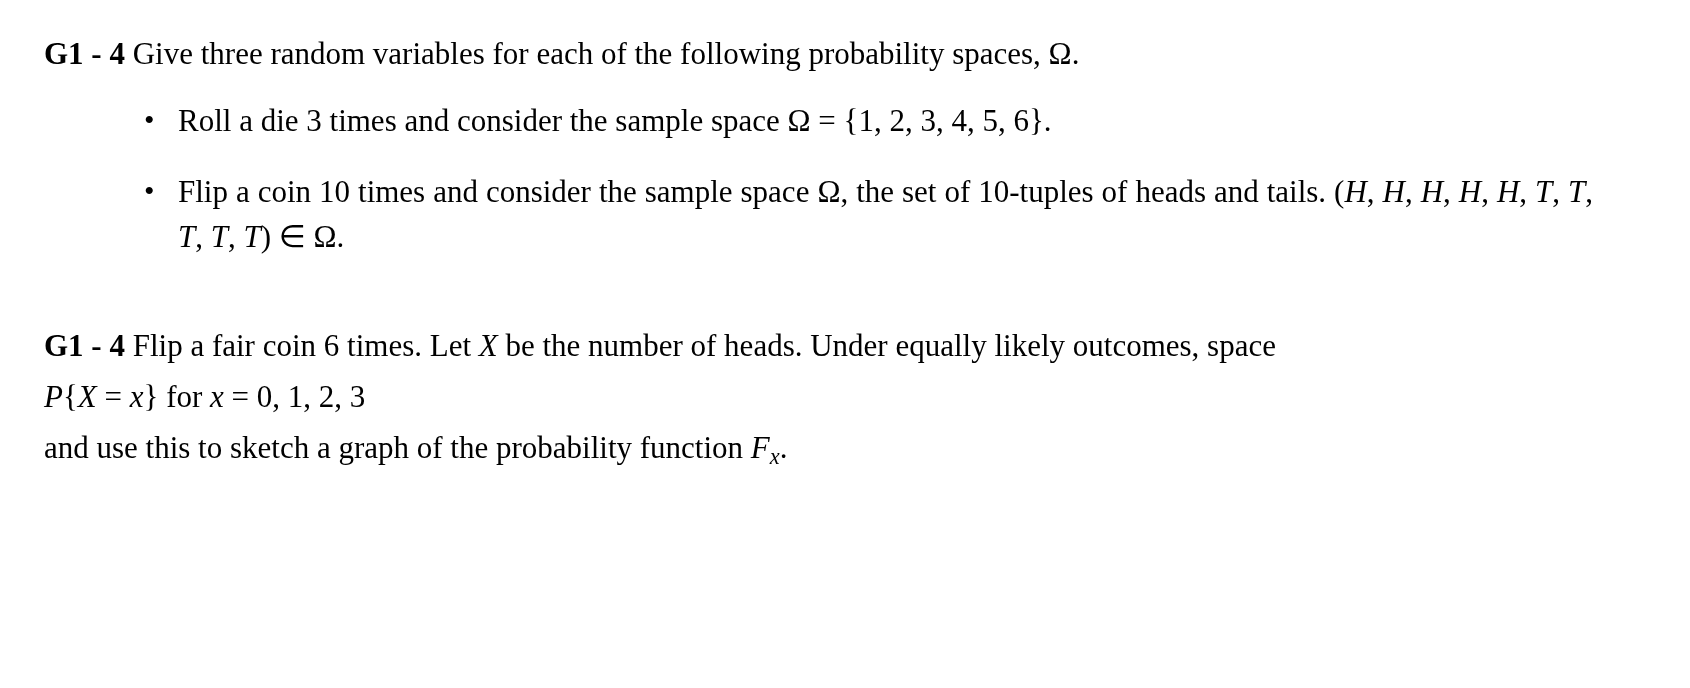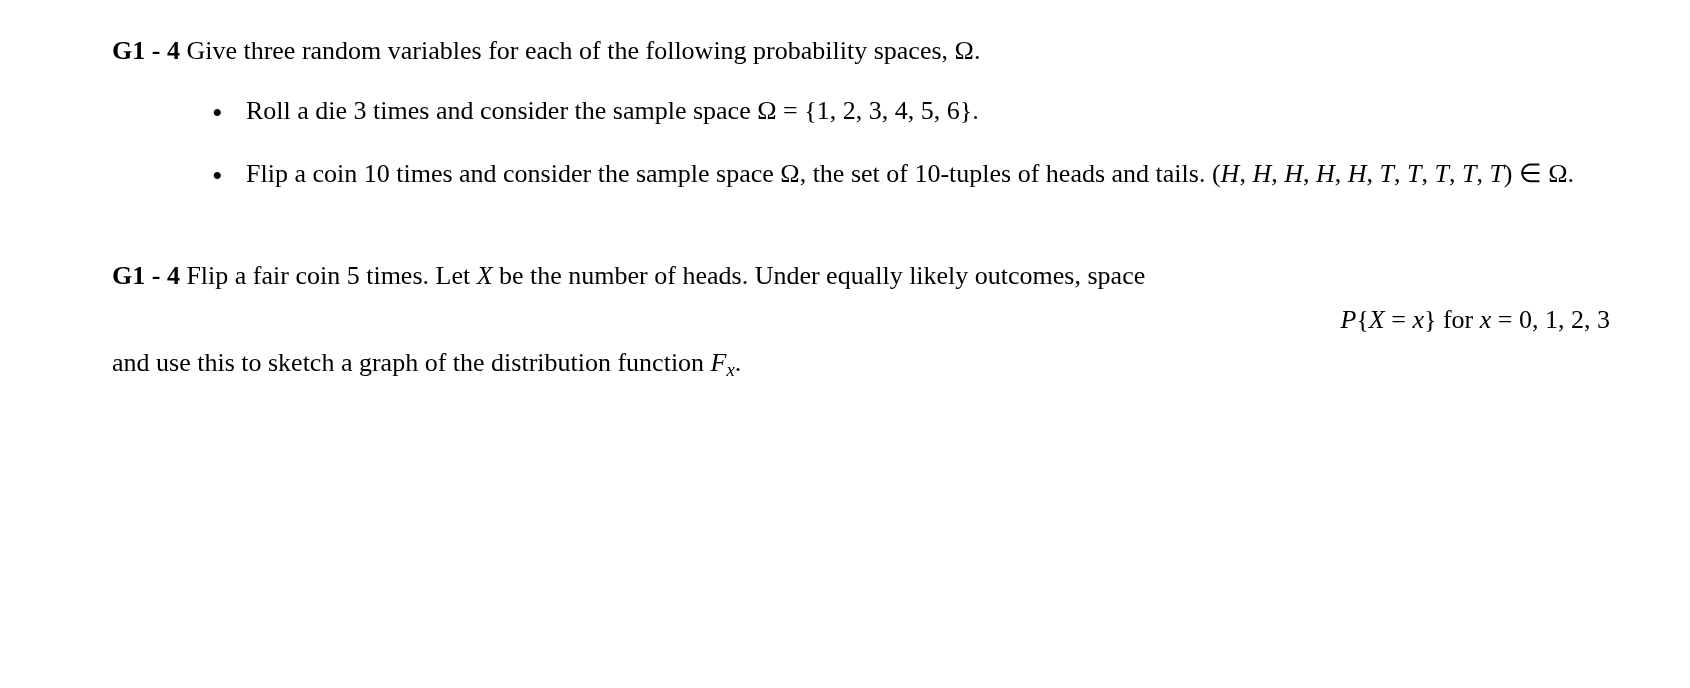--- a/index.html
+++ b/index.html
@@ -6,36 +6,36 @@
     margin: 0;
     padding: 0;
     background: #ffffff;
     color: #000000;
     font-family: Georgia, 'Times New Roman', serif;
   }
   .page {
     width: 1690px;
     height: 688px;
     box-sizing: border-box;
-    padding: 32px 80px 32px 112px;
-    font-size: 26px;
+    padding: 32px 80px 32px 44px;
+    font-size: 31px;
     line-height: 1.45;
   }
   .problem {
     margin-bottom: 56px;
   }
   .label {
     font-weight: 700;
   }
   .justify {
     text-align: justify;
   }
   ul.bullets {
     list-style: none;
-    margin: 22px 0 0 0;
+    margin: 22px 17px 0 0;
     padding: 0 0 0 100px;
   }
   ul.bullets > li {
     position: relative;
     padding-left: 34px;
     margin-bottom: 26px;
     text-align: justify;
   }
   ul.bullets > li::before {
     content: "•";
@@ -46,21 +46,21 @@
     line-height: 1.4;
   }
   .math-i {
     font-family: Georgia, 'Times New Roman', serif;
     font-style: italic;
   }
   .rm {
     font-style: normal;
   }
   .eqline {
-    text-align: right;
+    text-align: left;
     display: block;
     margin-top: 2px;
   }
   .sub {
     font-size: 0.72em;
     vertical-align: -0.25em;
     font-style: italic;
   }
   .g8 {
     margin-top: 64px;
@@ -84,25 +84,25 @@
         <span>Roll a die 3 times and consider the sample space </span><span class="rm">Ω = {1, 2, 3, 4, 5, 6}.</span>
       </li>
       <li>
         <span>Flip a coin 10 times and consider the sample space </span><span class="rm">Ω</span><span>, the set of 10-tuples of heads and tails. </span><span class="math-i"><span class="rm">(</span>H<span class="rm">, </span>H<span class="rm">, </span>H<span class="rm">, </span>H<span class="rm">, </span>H<span class="rm">, </span>T<span class="rm">, </span>T<span class="rm">, </span>T<span class="rm">, </span>T<span class="rm">, </span>T<span class="rm">) ∈ Ω.</span></span>
       </li>
     </ul>
   </div>
 
   <div class="problem g8">
     <div class="justify">
-      <span class="label">G1 - 4</span><span> Flip a fair coin 5 times.  Let </span><span class="math-i">X</span><span> be the number of heads.  Under equally likely outcomes, space</span>
+      <span class="label">G1 - 4</span><span> Flip a fair coin 6 times.  Let </span><span class="math-i">X</span><span> be the number of heads.  Under equally likely outcomes, space</span>
     </div>
 
     <div class="eqline tight">
       <span class="math-i">P<span class="rm">{</span>X <span class="rm">= </span>x<span class="rm">}</span></span><span> for </span><span class="math-i">x <span class="rm">= 0, 1, 2, 3</span></span>
     </div>
 
     <div class="justify tight">
-      <span>and use this to sketch a graph of the distribution function </span><span class="math-i">F</span><span class="sub">x</span><span>.</span>
+      <span>and use this to sketch a graph of the probability function </span><span class="math-i">F</span><span class="sub">x</span><span>.</span>
     </div>
   </div>
 
 </div>
 
 </body></html>

